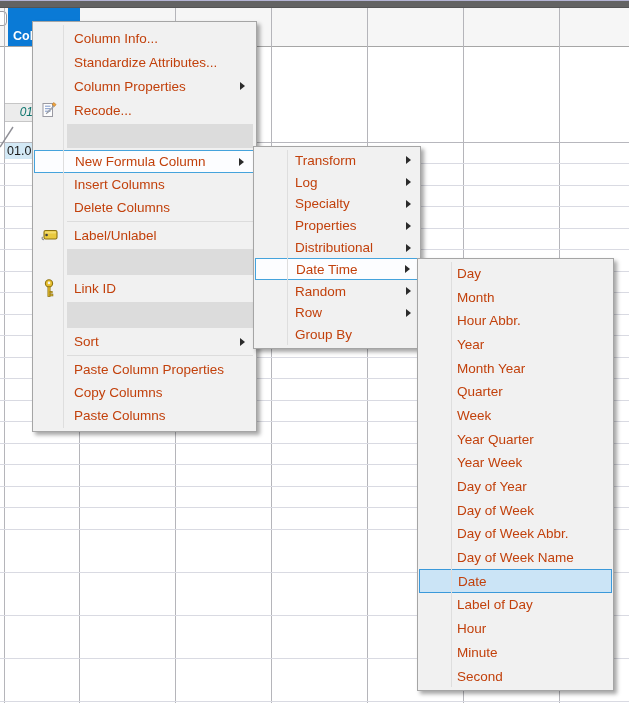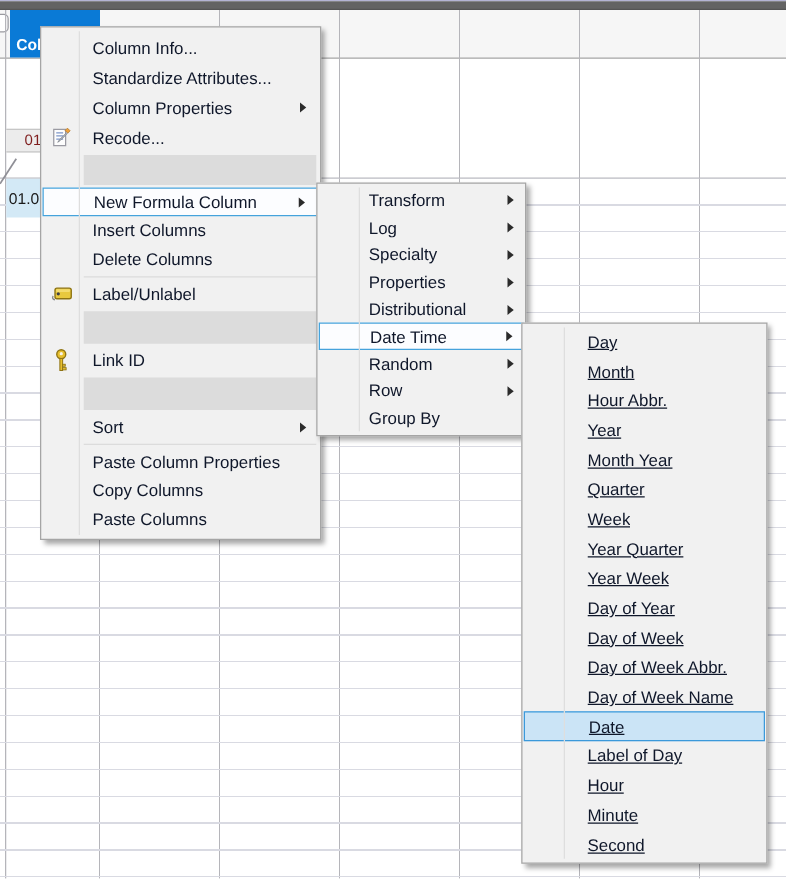--- a/index.html
+++ b/index.html
@@ -17,46 +17,46 @@
              background:repeating-linear-gradient(to right,#b5b5ba 0 1px,transparent 1px 96px); }
   .v-line-first { position:absolute; left:4px; top:8px; width:1px; height:695px; background:#b5b5ba; }
   .h-line-dark { position:absolute; left:0; top:142px; width:629px; height:1px; background:#b7b7bd; }
   .h-lines { position:absolute; left:0; top:143px; width:629px; height:560px;
              background:repeating-linear-gradient(to bottom,transparent 0 20.5px,var(--grid-line,#d9dae2) 20.5px 21.5px); }
   .sel-col-header { position:absolute; left:8px; top:8px; width:72px; height:38px;
              background:var(--accent,#0a7ad6); color:#fff; font-weight:bold; font-size:12.5px;
              display:flex; align-items:flex-end; padding:0 0 3px 5px; box-sizing:border-box; overflow:hidden; }
   .cell-01 { position:absolute; left:5px; top:103px; width:31px; height:18.5px;
              background:#ececec; border-top:1px solid #c6c6c6; border-bottom:1px solid #c6c6c6;
-             box-sizing:border-box; font-size:12px; color:#7f1d1d;
-             display:flex; align-items:center; justify-content:flex-end; padding-right:3px; overflow:hidden; }
+             box-sizing:border-box; font-size:12px; color:#0f766e;
+             display:flex; align-items:center; justify-content:flex-end; padding-right:3px; overflow:hidden;font-style:italic; }
   .diag { position:absolute; left:0; top:126px; }
-  .cell-010 { position:absolute; left:5px; top:143px; width:31px; height:31px;
+  .cell-010 { position:absolute; left:5px; top:143px; width:31px; height:16px;
              background:var(--sel-cell,#d3e9f6); font-size:12.5px; color:#1a1a1a;
              display:flex; align-items:center; padding-left:2px; overflow:hidden; }
   
   .menu { position:absolute; background:var(--menu-bg,#f1f1f1); border:1px solid var(--menu-border,#a5a5a5);
           box-shadow:3px 3px 4px rgba(0,0,0,.35); box-sizing:border-box; }
   .menu1 { left:32px; top:21px;  width:225px; z-index:10; }
   .menu2 { left:253px; top:146px; width:168px; z-index:20; }
   .menu3 { left:417px; top:258px; width:197px; z-index:30; }
   .gutline { position:absolute; top:3px; bottom:3px; width:1px; background:#dedede; z-index:3; pointer-events:none; }
   .menu1 .gutline { left:30px; } .menu2 .gutline { left:33px; } .menu3 .gutline { left:33px; }
   .items { position:relative; z-index:1; }
   .menu1 .items { padding:4px 0; } .menu2 .items { padding:2.5px 0; } .menu3 .items { padding:2.5px 0; }
-  .mi { display:flex; align-items:center; margin:0 1px; box-sizing:border-box; cursor:default; color:#0f172a; font-size:13.5px; }
+  .mi { display:flex; align-items:center; margin:0 1px; box-sizing:border-box; cursor:default; color:#c2410c; font-size:13.5px; }
   .menu1 .items > .mi { height:23px; }
   .menu1 .items > :nth-child(-n+5) { height:24px; }
   .menu1 .items > :nth-child(11), .menu1 .items > :nth-child(13) { height:26px; }
   .menu2 .items > .mi { height:21.8px; }
   .menu3 .items > .mi { height:23.7px; }
   .gut { flex:0 0 auto; display:flex; align-items:center; justify-content:center; }
   .menu1 .gut { width:30px; } .menu2 .gut { width:33px; } .menu3 .gut { width:33px; }
   .lbl { flex:0 1 auto; white-space:nowrap; overflow:hidden; }
-  .menu1 .lbl { margin-left:10px; } .menu2 .lbl { margin-left:7px; } .menu3 .lbl { margin-left:18px;text-decoration:underline; }
+  .menu1 .lbl { margin-left:10px; } .menu2 .lbl { margin-left:7px; } .menu3 .lbl { margin-left:5px; }
   .arrow { width:0; height:0; border-left:5px solid #2b2b2b; border-top:4px solid transparent;
            border-bottom:4px solid transparent; margin-left:auto; }
   .menu1 .arrow { margin-right:10px; } .menu2 .arrow { margin-right:8px; }
   .mi.open  { background:var(--open-bg,#fcfdff);  border:1px solid var(--open-border,#45a3dc);text-align:right; }
   .mi.hover { background:var(--hover-bg,#cbe4f6); border:1px solid var(--hover-border,#3b99da); }
   .sep { height:1px; background:#dcdcdc; margin:2px 3px 2px 34px; }
 </style>
 </head>
 <body>
 

